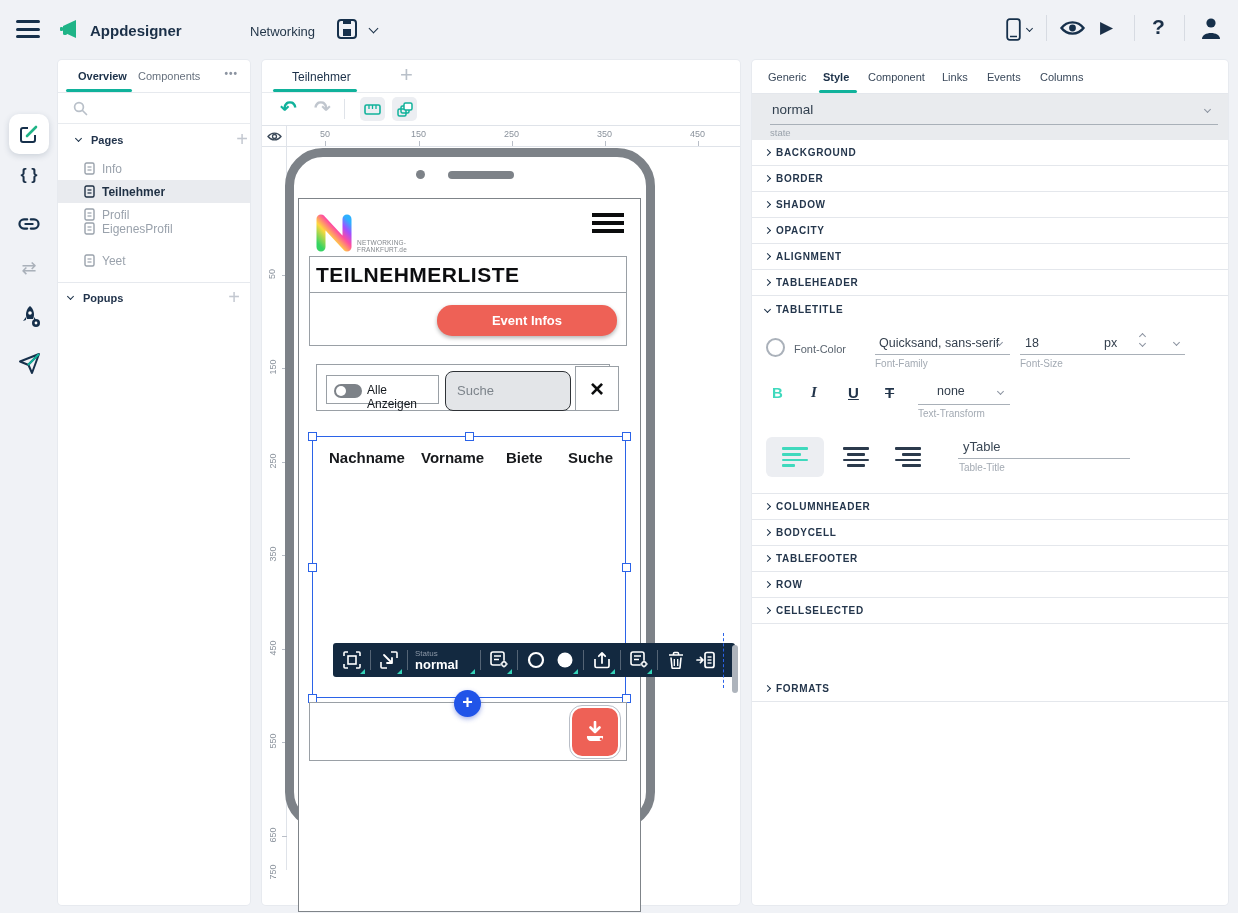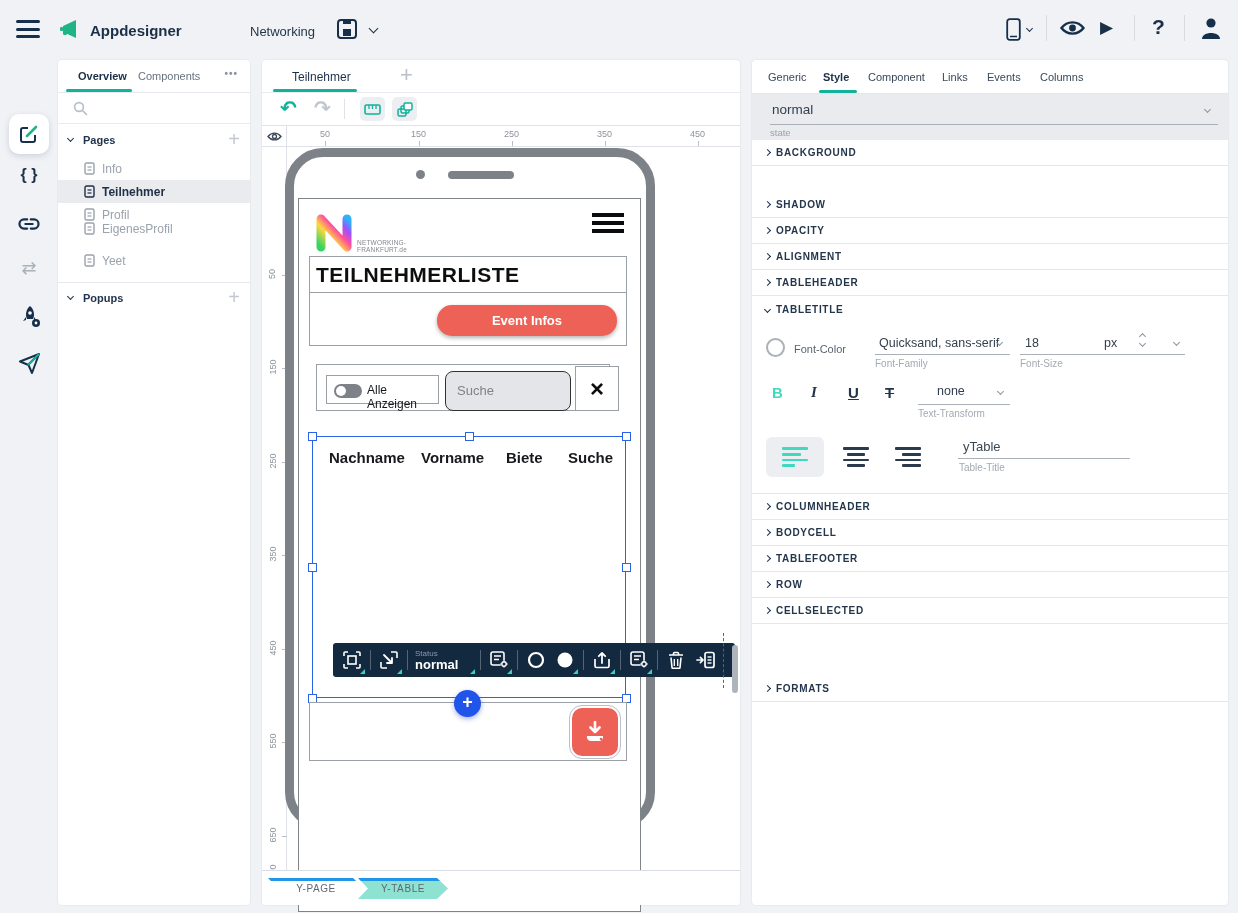--- a/index.html
+++ b/index.html
@@ -145,21 +145,21 @@
     <span class="abs" style="left:80px;top:10px;font-size:11px;color:#67717e;">Components</span>
     <span class="abs" style="right:12px;top:8px;font-size:10px;letter-spacing:1px;color:#8b93a0;font-weight:bold;">•••</span>
   </div>
   <div class="abs" style="left:0;top:33px;width:100%;height:31px;border-bottom:1px solid #e8ebef;">
     <svg style="position:absolute;left:15px;top:8px;" width="15" height="15" viewBox="0 0 15 15">
       <circle cx="6" cy="6" r="4.4" fill="none" stroke="#b9c0c9" stroke-width="1.7"></circle>
       <line x1="9.5" y1="9.5" x2="13.5" y2="13.5" stroke="#b9c0c9" stroke-width="1.7" stroke-linecap="round"></line>
     </svg>
   </div>
 
-  <div class="abs" style="left:0;top:70px;width:100%;height:22px;">
+  <div class="abs" style="left:8px;top:70px;width:100%;height:22px;">
     <span class="chev down small" style="position:absolute;left:10px;top:6px;"></span>
     <span class="abs" style="left:25px;top:4px;font-size:11px;font-weight:bold;color:#22344c;">Pages</span>
     <span class="abs" style="right:10px;top:-2px;font-size:20px;font-weight:300;color:#c3c8d0;">+</span>
   </div>
 
   <div class="page-item" style="top:97px;">
     <svg class="pic" width="11" height="13" viewBox="0 0 11 13">
         <rect x="1" y="1" width="9" height="11" rx="1.5" fill="none" stroke="#9aa2ac" stroke-width="1.4"></rect>
         <line x1="3.5" y1="5" x2="7.5" y2="5" stroke="#9aa2ac" stroke-width="1.2"></line>
         <line x1="3.5" y1="8" x2="7.5" y2="8" stroke="#9aa2ac" stroke-width="1.2"></line>
@@ -432,28 +432,20 @@
         <line x1="11.5" y1="6" x2="15.5" y2="6" stroke="#fff" stroke-width="1.4"></line>
         <line x1="11.5" y1="9" x2="15.5" y2="9" stroke="#fff" stroke-width="1.4"></line>
         <line x1="11.5" y1="12" x2="15.5" y2="12" stroke="#fff" stroke-width="1.4"></line>
       </svg>
     </span>
   </div>
 
   <div class="abs" style="left:461px;top:573px;height:55px;border-left:1.6px dashed #2b63e8;"></div>
   <div class="abs" style="left:470px;top:585px;width:6px;height:48px;background:#aeb4bc;border-radius:3px;"></div>
 
-  <div class="abs" style="left:0;top:810px;width:100%;height:35px;border-top:1px solid #dadde3;background:#fff;border-radius:0 0 4px 4px;">
-    <div class="chip" style="left:6px;top:7px;width:96px;background:linear-gradient(#2196e8 0 3px, #ffffff 3px);">
-      <span>Y-PAGE</span>
-    </div>
-    <div class="chip" style="left:96px;top:7px;width:90px;background:linear-gradient(#2196e8 0 3px, #8ee2d2 3px);">
-      <span>Y-TABLE</span>
-    </div>
-  </div>
 </div>
 
 <div class="abs card" style="left:752px;top:60px;width:476px;height:845px;">
 
   <div class="abs" style="left:0;top:0;width:100%;height:34px;border-bottom:1px solid #e4e7ec;">
     <span class="abs" style="left:16px;top:11px;font-size:11px;color:#39485a;">Generic</span>
     <span class="abs" style="left:71px;top:11px;font-size:11px;font-weight:bold;color:#1b3048;">Style</span>
     <span class="abs tab-underline" style="left:67px;width:38px;"></span>
     <span class="abs" style="left:116px;top:11px;font-size:11px;color:#39485a;">Component</span>
     <span class="abs" style="left:190px;top:11px;font-size:11px;color:#39485a;">Links</span>
@@ -465,20 +457,24 @@
     <span class="abs" style="left:20px;top:8px;font-size:13.5px;color:#32404f;">normal</span>
     <span class="abs chev down small gray-c" style="right:18px;top:13px;"></span>
     <span class="field-line" style="left:18px;right:10px;top:30px;"></span>
     <span class="abs" style="left:18px;top:33px;font-size:9.5px;color:#9aa2ab;">state</span>
   </div>
 
   <div class="acc-row" style="top:80px;text-decoration:underline;">
       <span class="chev right small"></span>
       <span class="acc-label">BACKGROUND</span>
     </div>
+  <div class="acc-row" style="top:106px;">
+      <span class="chev right small"></span>
+      <span class="acc-label">BORDER</span>
+    </div>
   <div class="acc-row" style="top:132px;">
       <span class="chev right small"></span>
       <span class="acc-label">SHADOW</span>
     </div>
   <div class="acc-row" style="top:158px;">
       <span class="chev right small"></span>
       <span class="acc-label">OPACITY</span>
     </div>
   <div class="acc-row" style="top:184px;">
       <span class="chev right small"></span>

